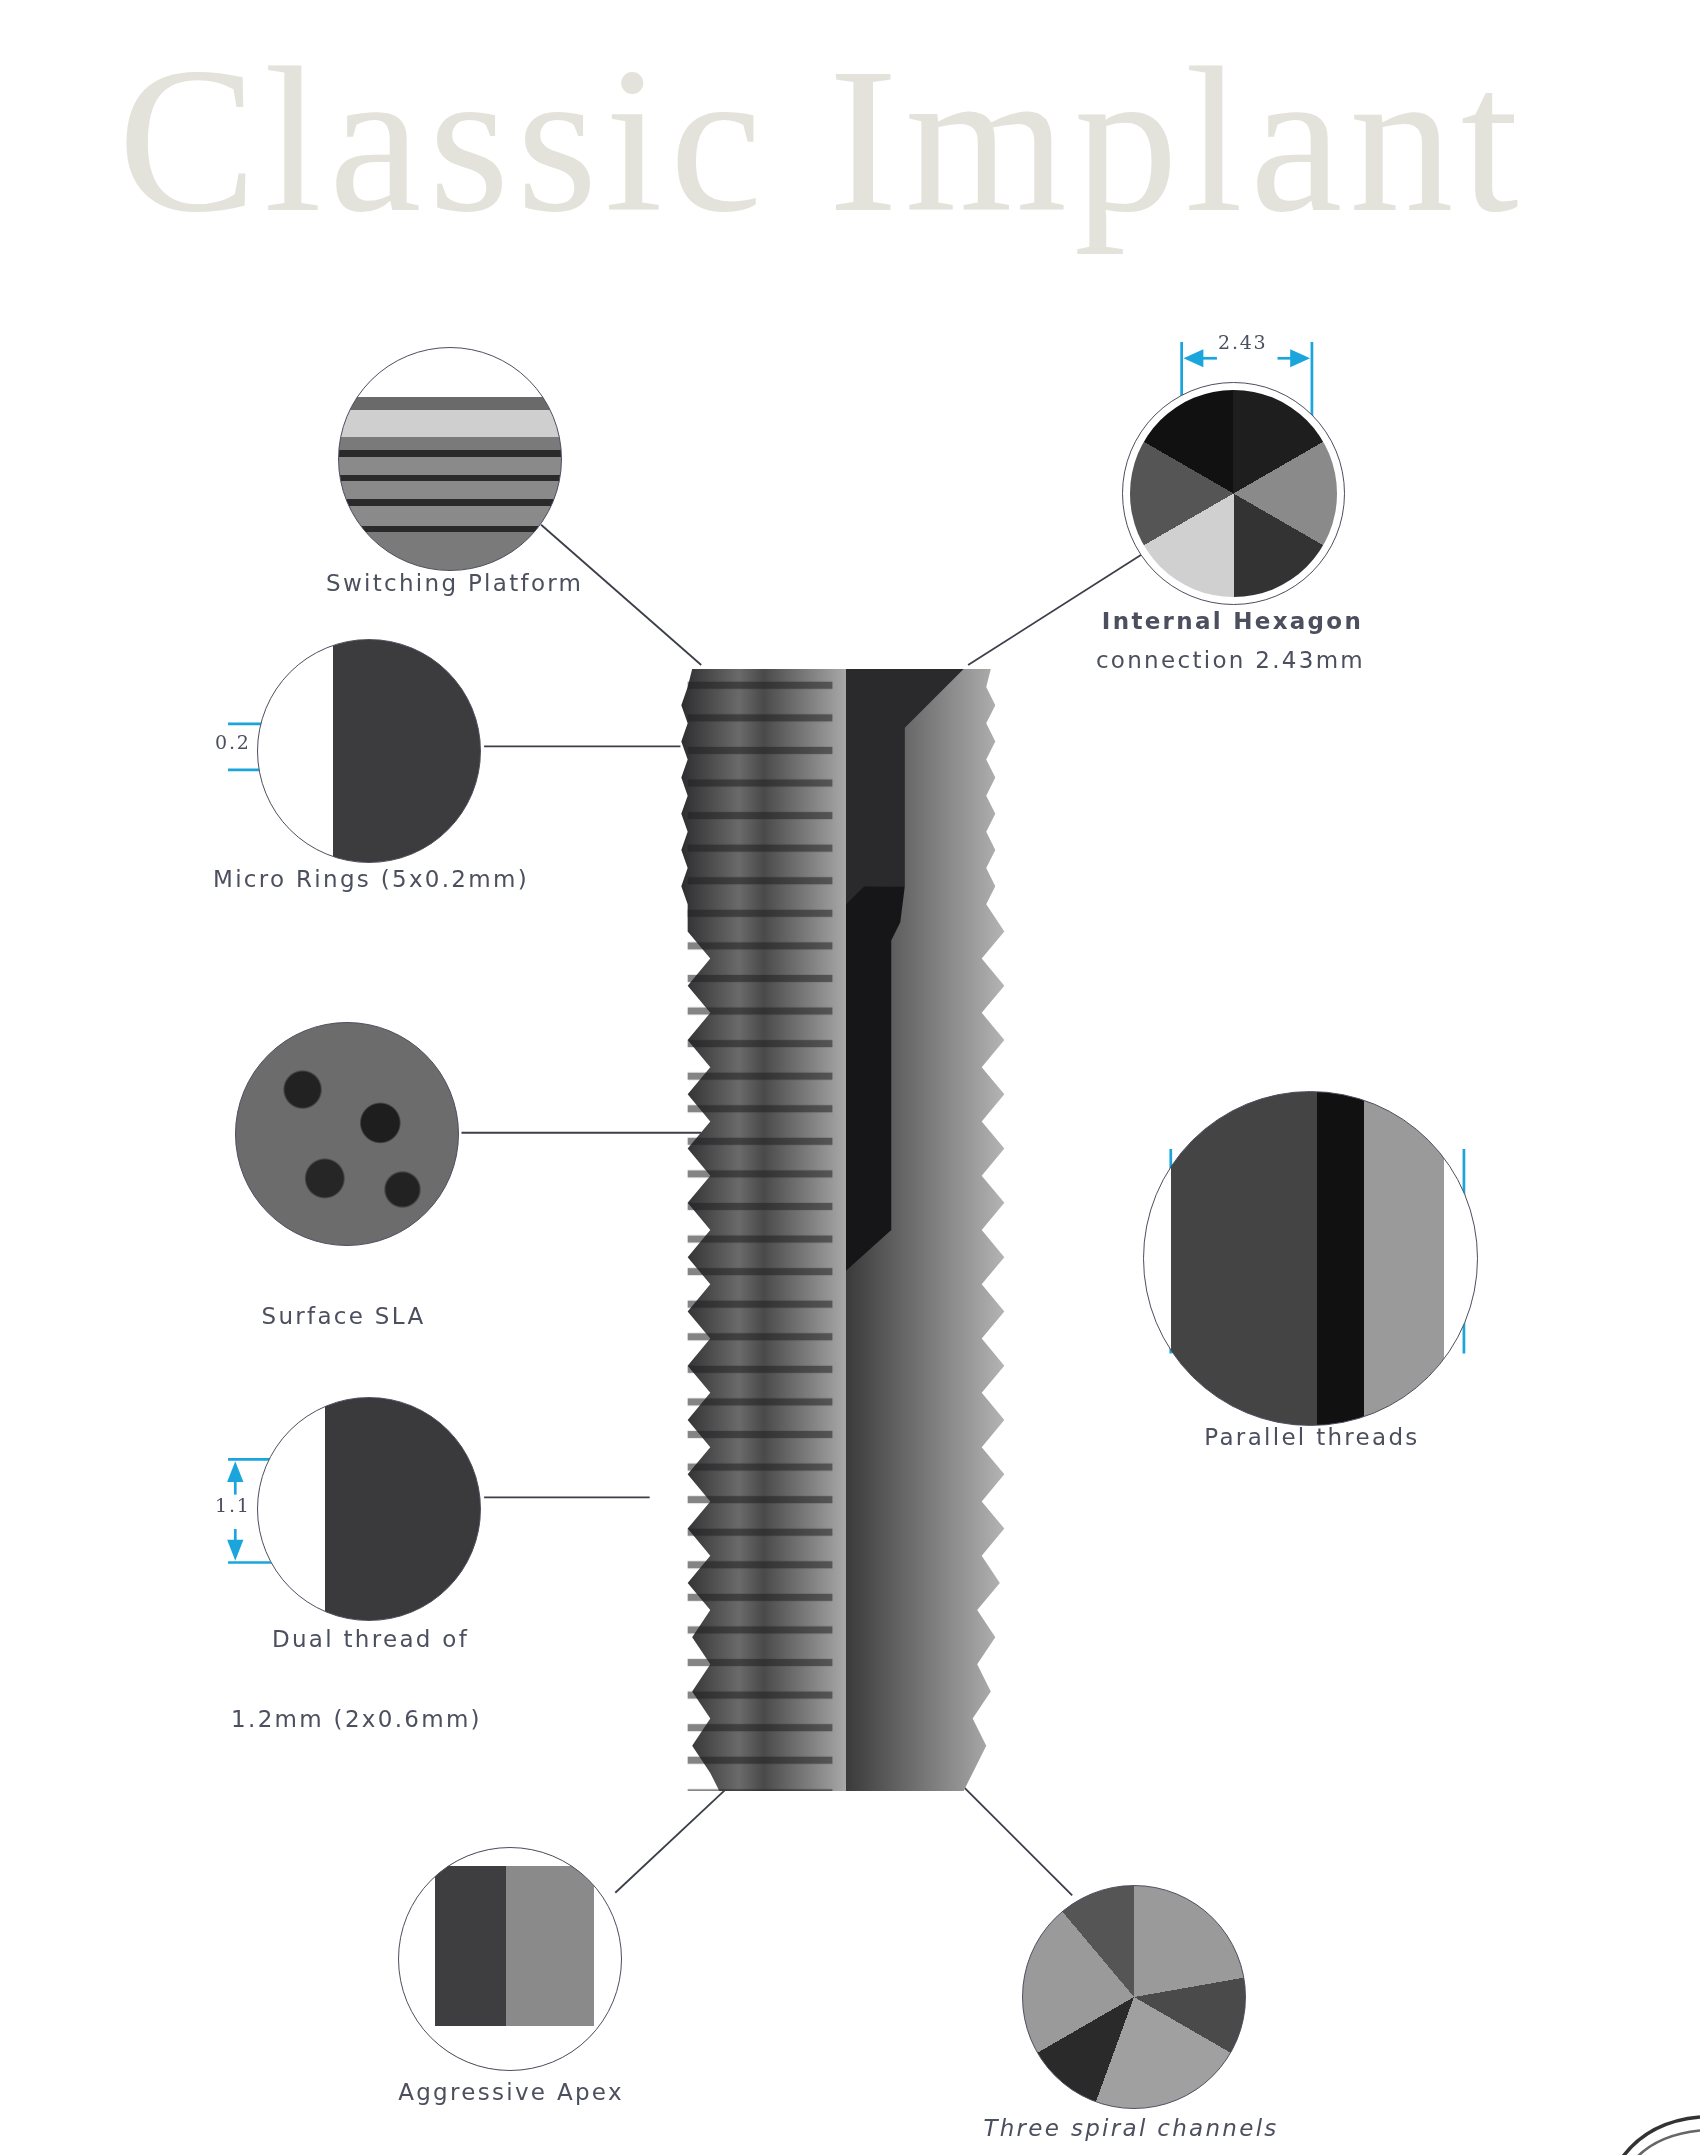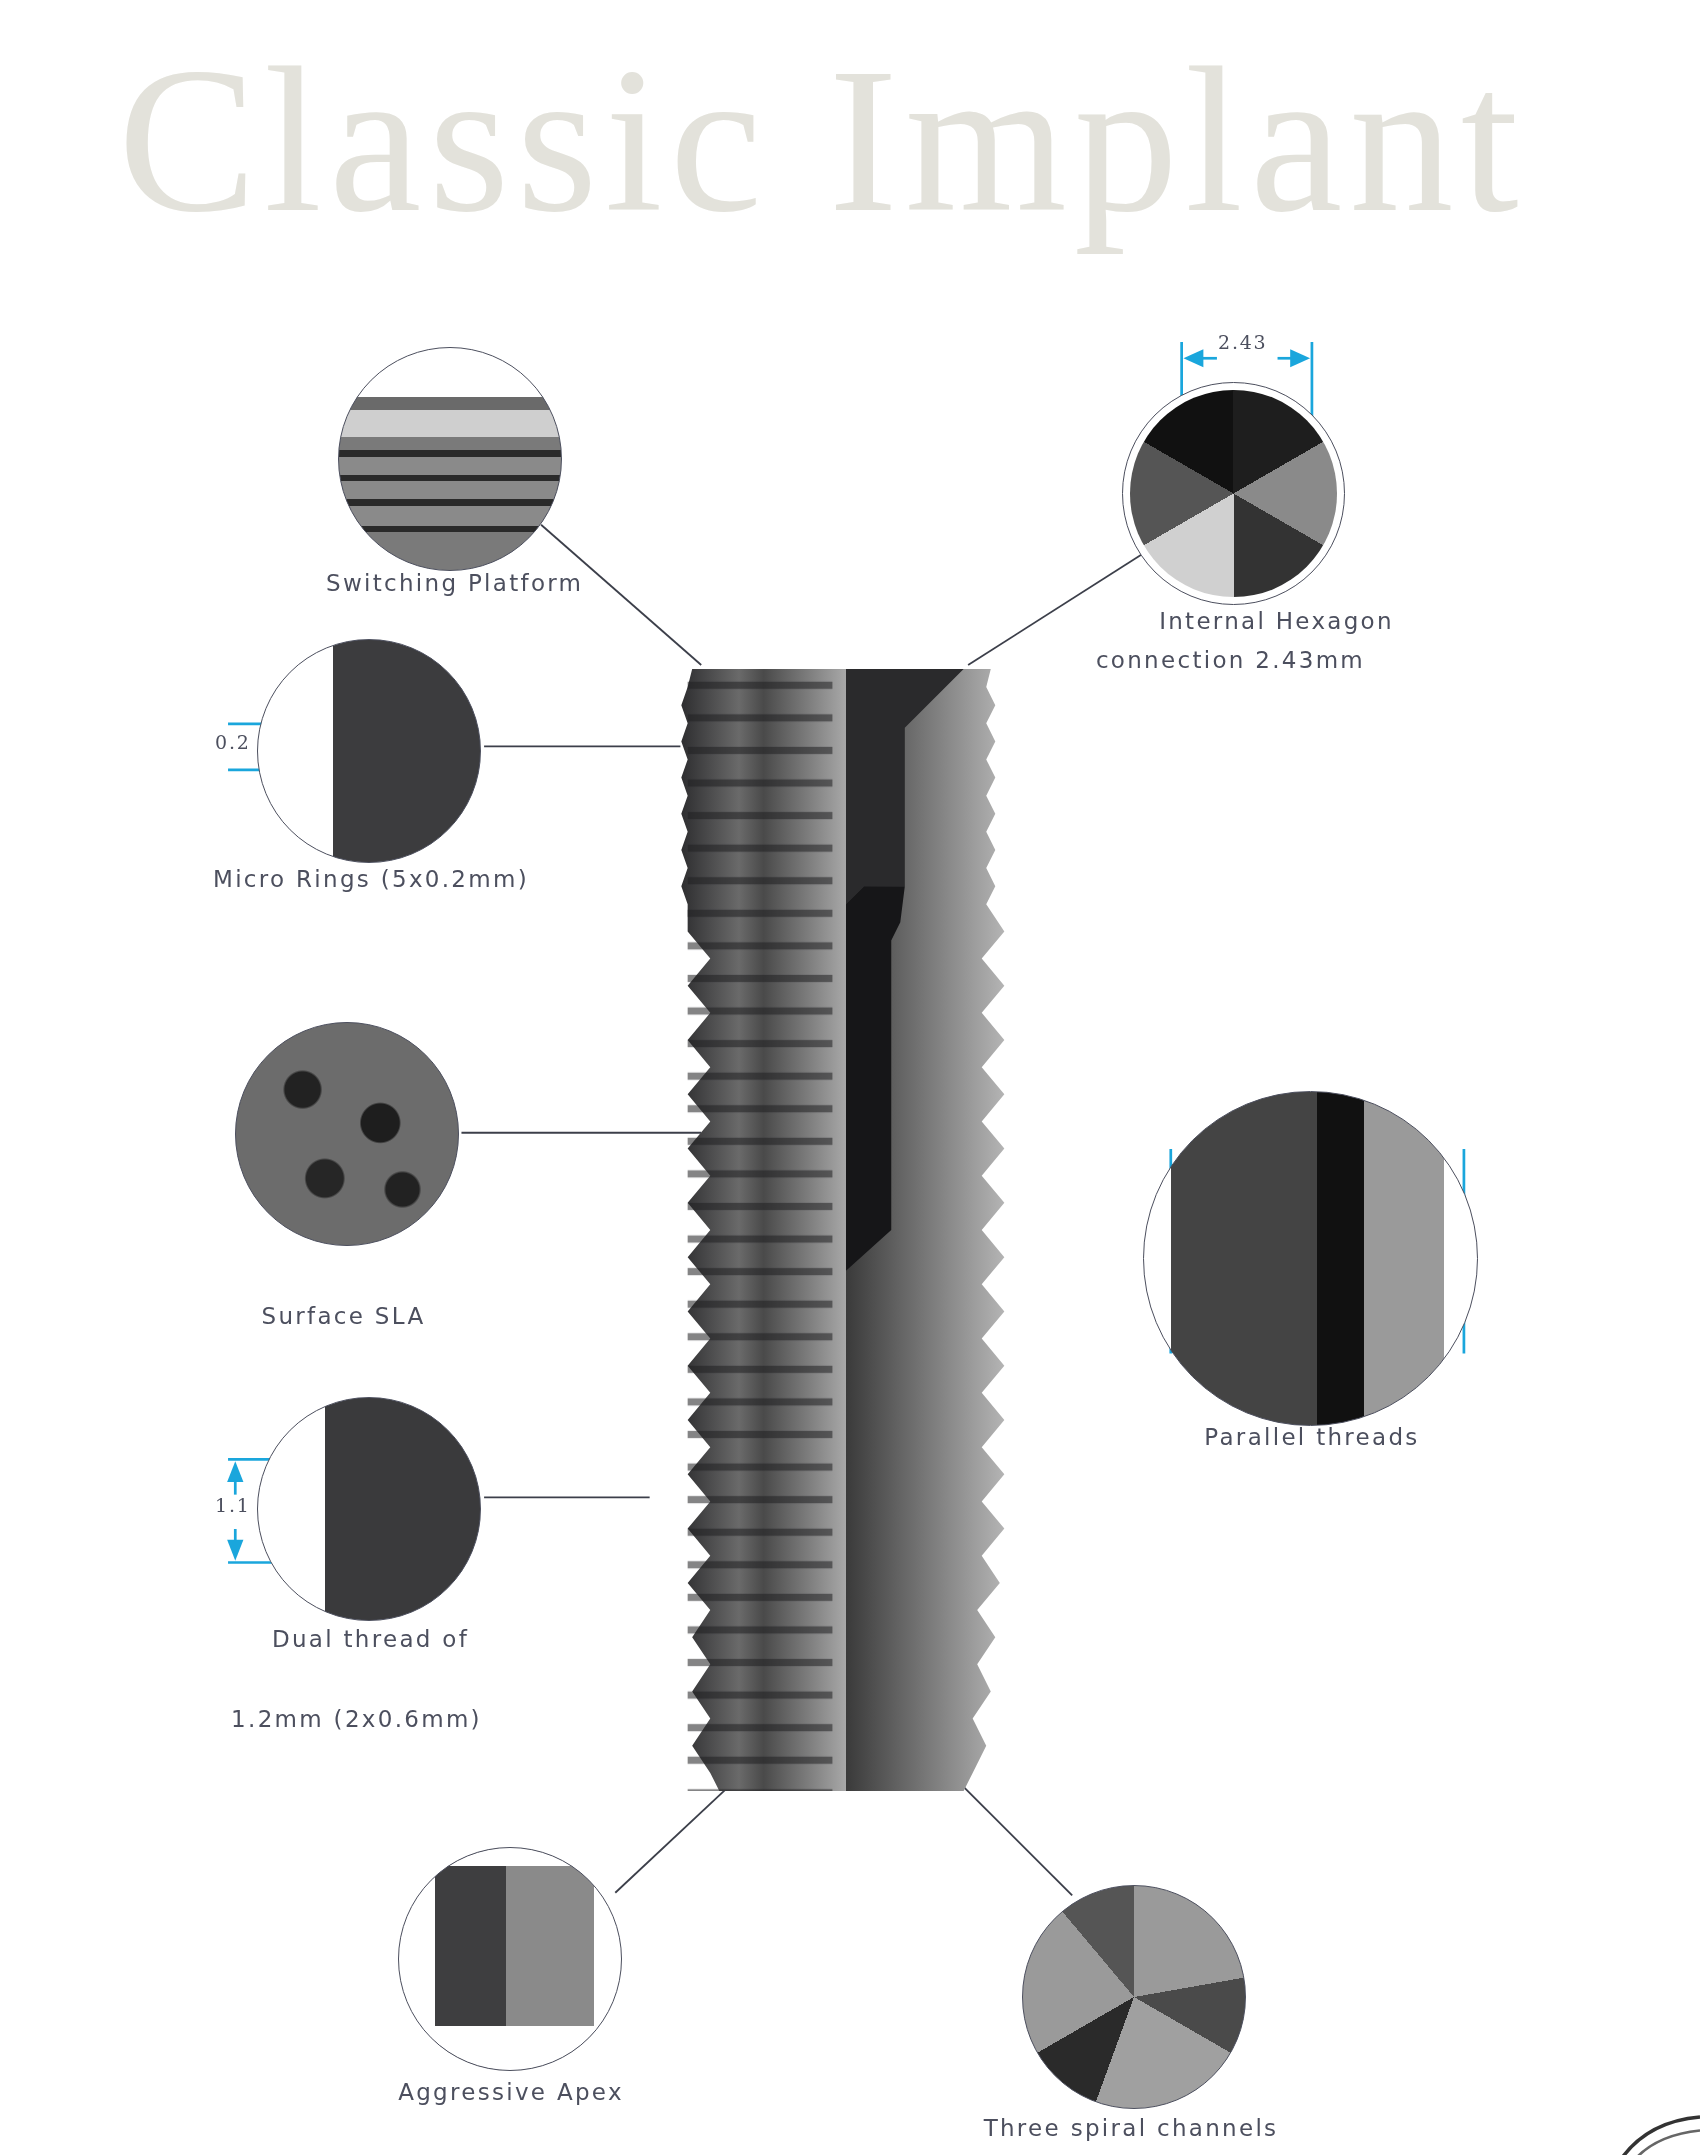--- a/index.html
+++ b/index.html
@@ -86,21 +86,21 @@
   <path d="M210,240 L255,240 L250,280 L240,300 L240,620 L190,665 L190,260 Z" fill="#161618"></path>
 </svg>
 
 <div class="circle" style="left:338px; top:347px; width:224px; height:224px; background:linear-gradient(#fff 0 22%, #6a6a6a 22% 28%, #cfcfcf 28% 40%, #7a7a7a 40% 46%, #2a2a2a 46% 49%, #8a8a8a 49% 57%, #2a2a2a 57% 60%, #8a8a8a 60% 68%, #2a2a2a 68% 71%, #8a8a8a 71% 80%, #2a2a2a 80% 83%, #7a7a7a 83%);"></div>
 <div class="label" style="left:326px; top:563px; width:253px;">Switching Platform</div>
 
 <div class="circle" style="left:1122px; top:382px; width:223px; height:223px; background:#fff; padding:7.2px;">
   <div style="width:100%; height:100%; border-radius:50%; background:conic-gradient(#1e1e1e 0 60deg, #8a8a8a 60deg 120deg, #333 120deg 180deg, #d0d0d0 180deg 240deg, #555 240deg 300deg, #111 300deg 360deg);"></div>
 </div>
 <div class="dim" style="left:1218px; top:331px;">2.43</div>
-<div class="label" style="left:1132px; top:601px; width:289px;">Internal Hexagon</div>
+<div class="label" style="left:1088px; top:601px; width:289px;font-weight:bold;">Internal Hexagon</div>
 <div class="label" style="left:1086px; top:640px; width:289px;">connection 2.43mm</div>
 
 <div class="circle" style="left:257px; top:639px; width:224px; height:224px; background:linear-gradient(90deg, #fff 0 34%, #3c3c3e 34%);"></div>
 <div class="dim" style="left:215px; top:731px;">0.2</div>
 <div class="label" style="left:208px; top:859px; width:326px;">Micro Rings (5x0.2mm)</div>
 
 <div class="circle" style="left:235px; top:1022px; width:224px; height:224px; background:radial-gradient(circle at 30% 30%, #222 0 8%, transparent 9%), radial-gradient(circle at 65% 45%, #1e1e1e 0 10%, transparent 11%), radial-gradient(circle at 40% 70%, #262626 0 9%, transparent 10%), radial-gradient(circle at 75% 75%, #222 0 7%, transparent 8%), #6c6c6c;"></div>
 <div class="label" style="left:217px; top:1248px; width:253px;margin-top:48px;">Surface SLA</div>
 
 <div class="circle" style="left:1143px; top:1091px; width:335px; height:335px; background:linear-gradient(90deg, #fff 0 8%, #444 8% 52%, #111 52% 66%, #9a9a9a 66% 90%, #fff 90%);"></div>
@@ -108,19 +108,19 @@
 
 <div class="circle" style="left:257px; top:1397px; width:224px; height:224px; background:linear-gradient(90deg, #fff 0 30%, #3a3a3c 30%);"></div>
 <div class="dim" style="left:215px; top:1494px;">1.1</div>
 <div class="label" style="left:226px; top:1619px; width:289px;">Dual thread of</div>
 <div class="label" style="left:212px; top:1659px; width:289px;margin-top:40px;">1.2mm (2x0.6mm)</div>
 
 <div class="circle" style="left:398px; top:1847px; width:224px; height:224px; background:linear-gradient(#fff 0 8%, transparent 8% 80%, #fff 80%), linear-gradient(90deg, #fff 0 16%, #3e3e40 16% 48%, #8a8a8a 48% 88%, #fff 88%);"></div>
 <div class="label" style="left:371px; top:2072px; width:280px;">Aggressive Apex</div>
 
 <div class="circle" style="left:1022px; top:1885px; width:224px; height:224px; background:conic-gradient(#9a9a9a 0 80deg, #4a4a4a 80deg 120deg, #a0a0a0 120deg 200deg, #2a2a2a 200deg 240deg, #9a9a9a 240deg 320deg, #555 320deg 360deg);"></div>
-<div class="label" style="left:977px; top:2108px; width:308px;">Three spiral channels</div>
+<div class="label" style="left:977px; top:2108px; width:308px;font-style:italic;">Three spiral channels</div>
 
 <svg style="position:absolute; left:1610px; top:2108px;" width="90" height="54" viewBox="0 0 100 60">
   <path d="M10,60 Q40,15 100,10" stroke="#333" stroke-width="4" fill="none"></path>
   <path d="M25,60 Q50,30 100,25" stroke="#666" stroke-width="3" fill="none"></path>
 </svg>
 
 
 </body></html>

